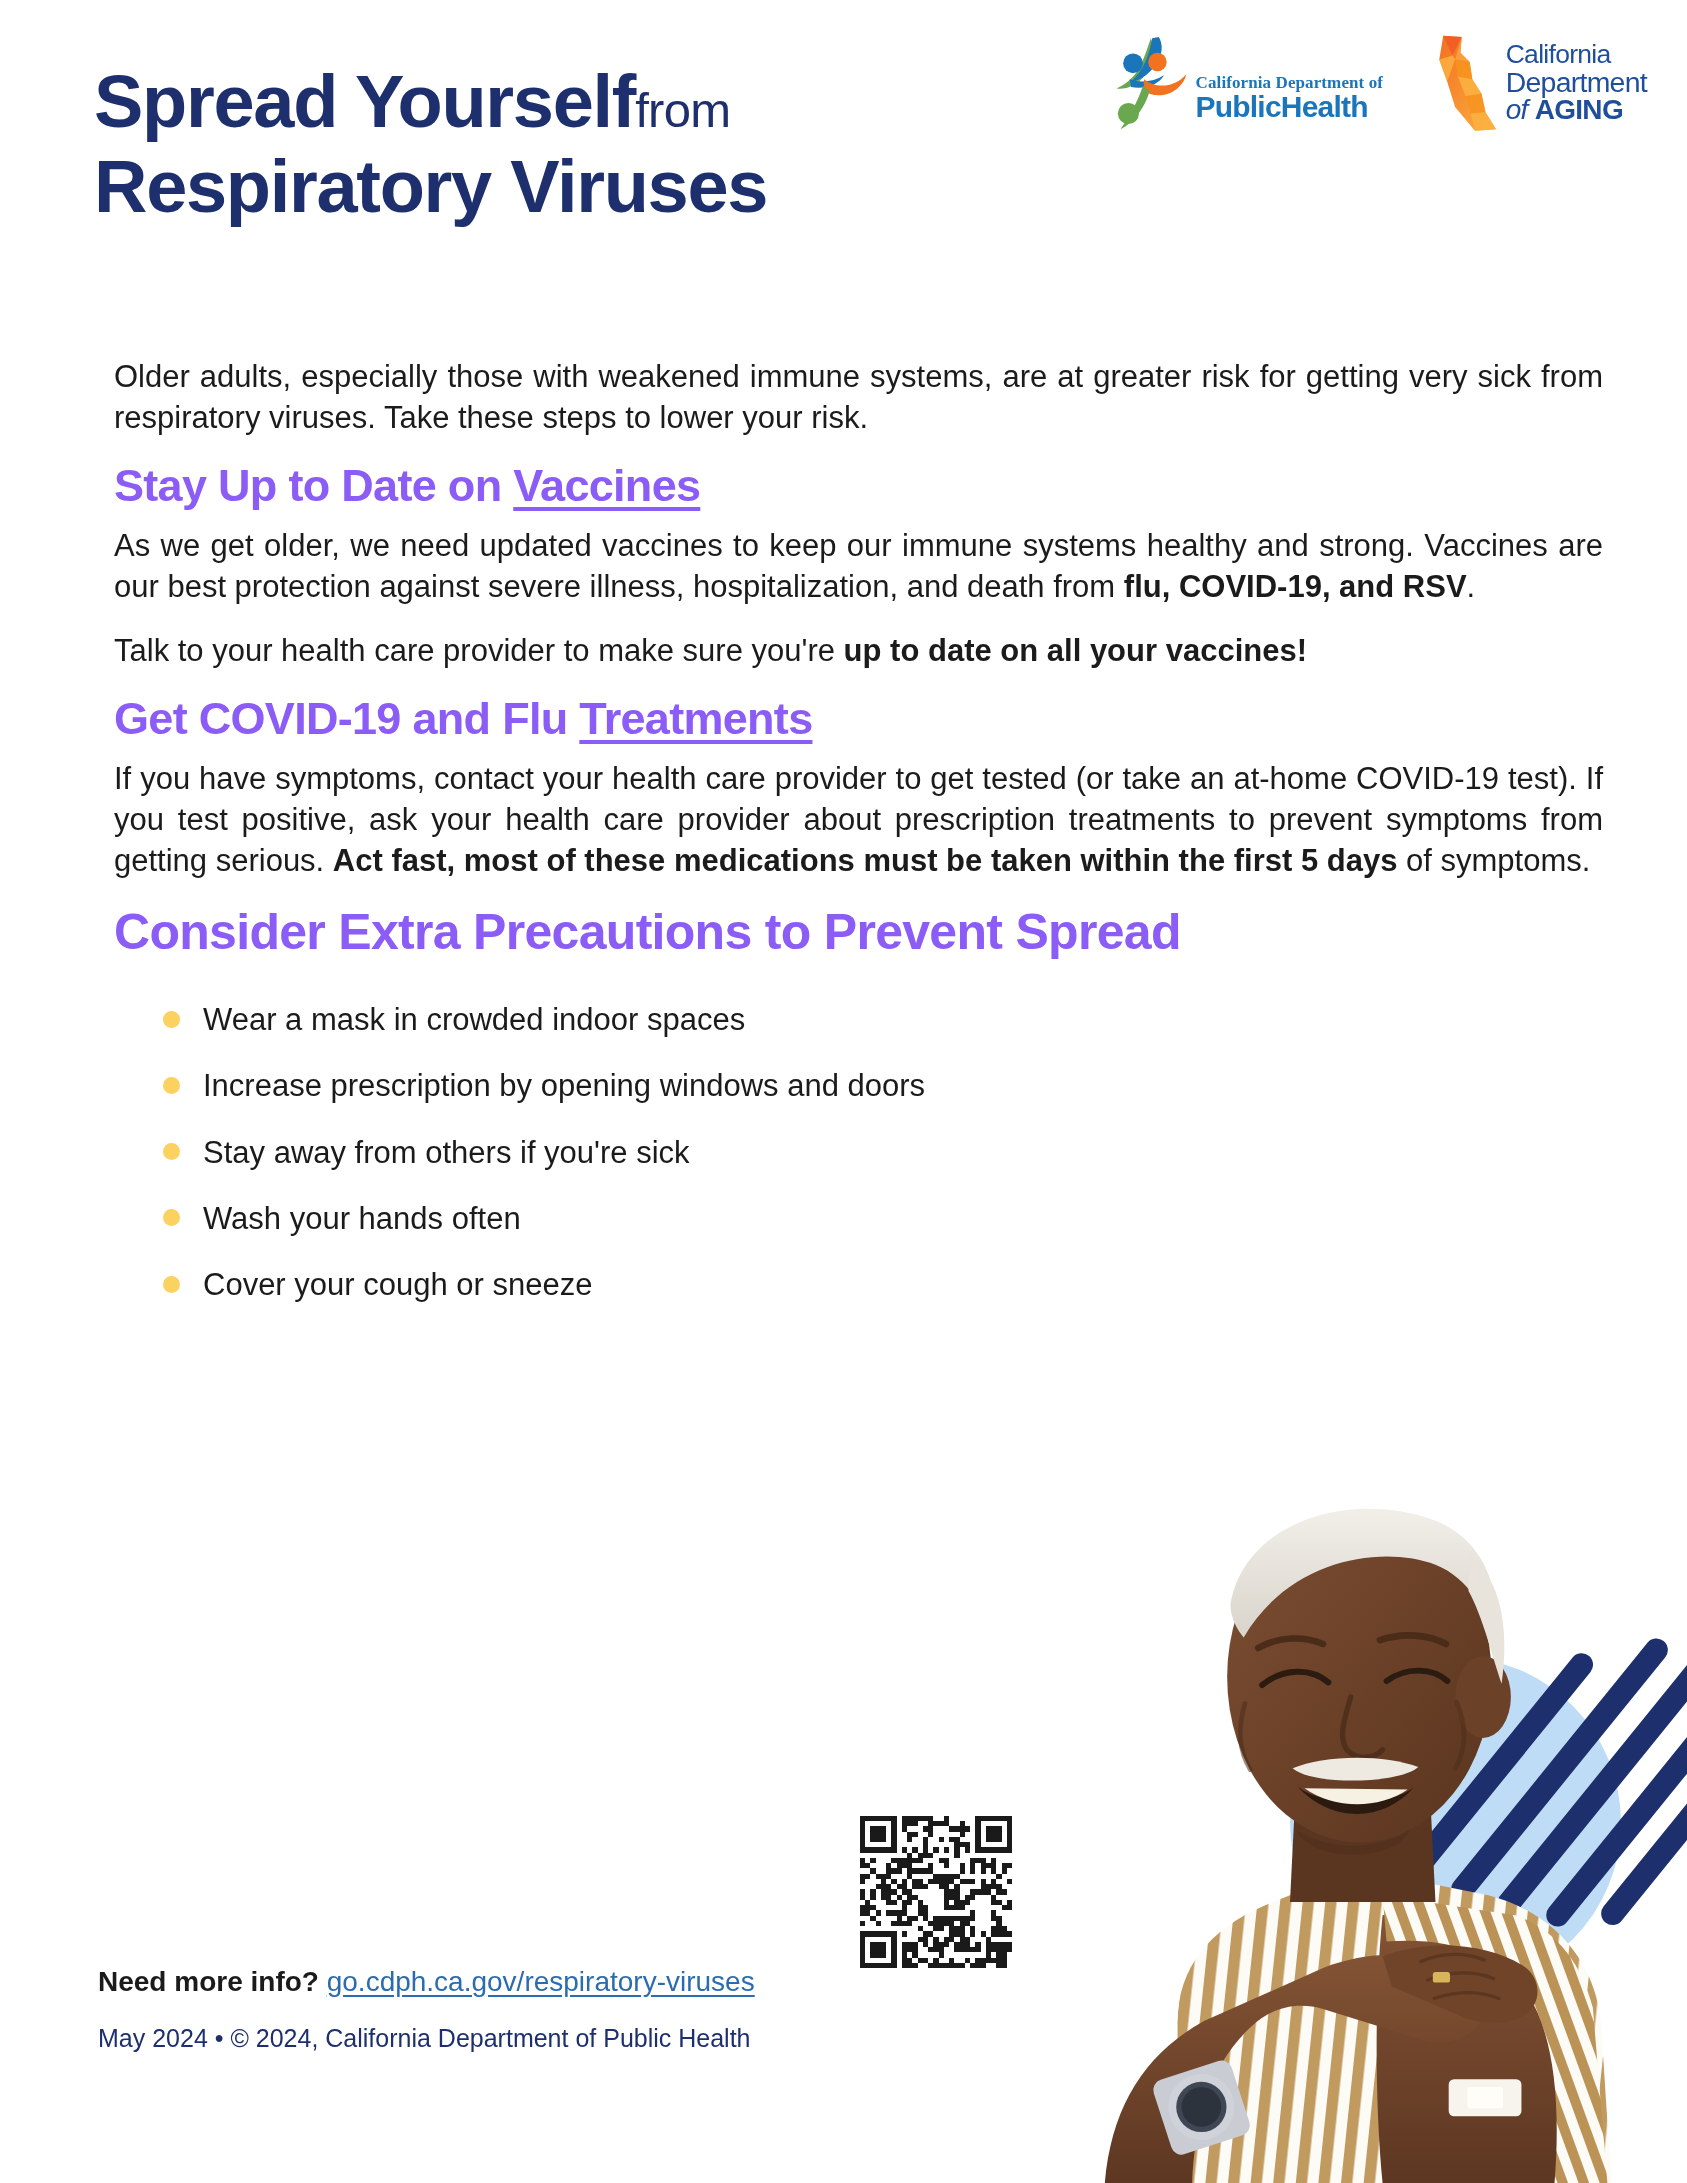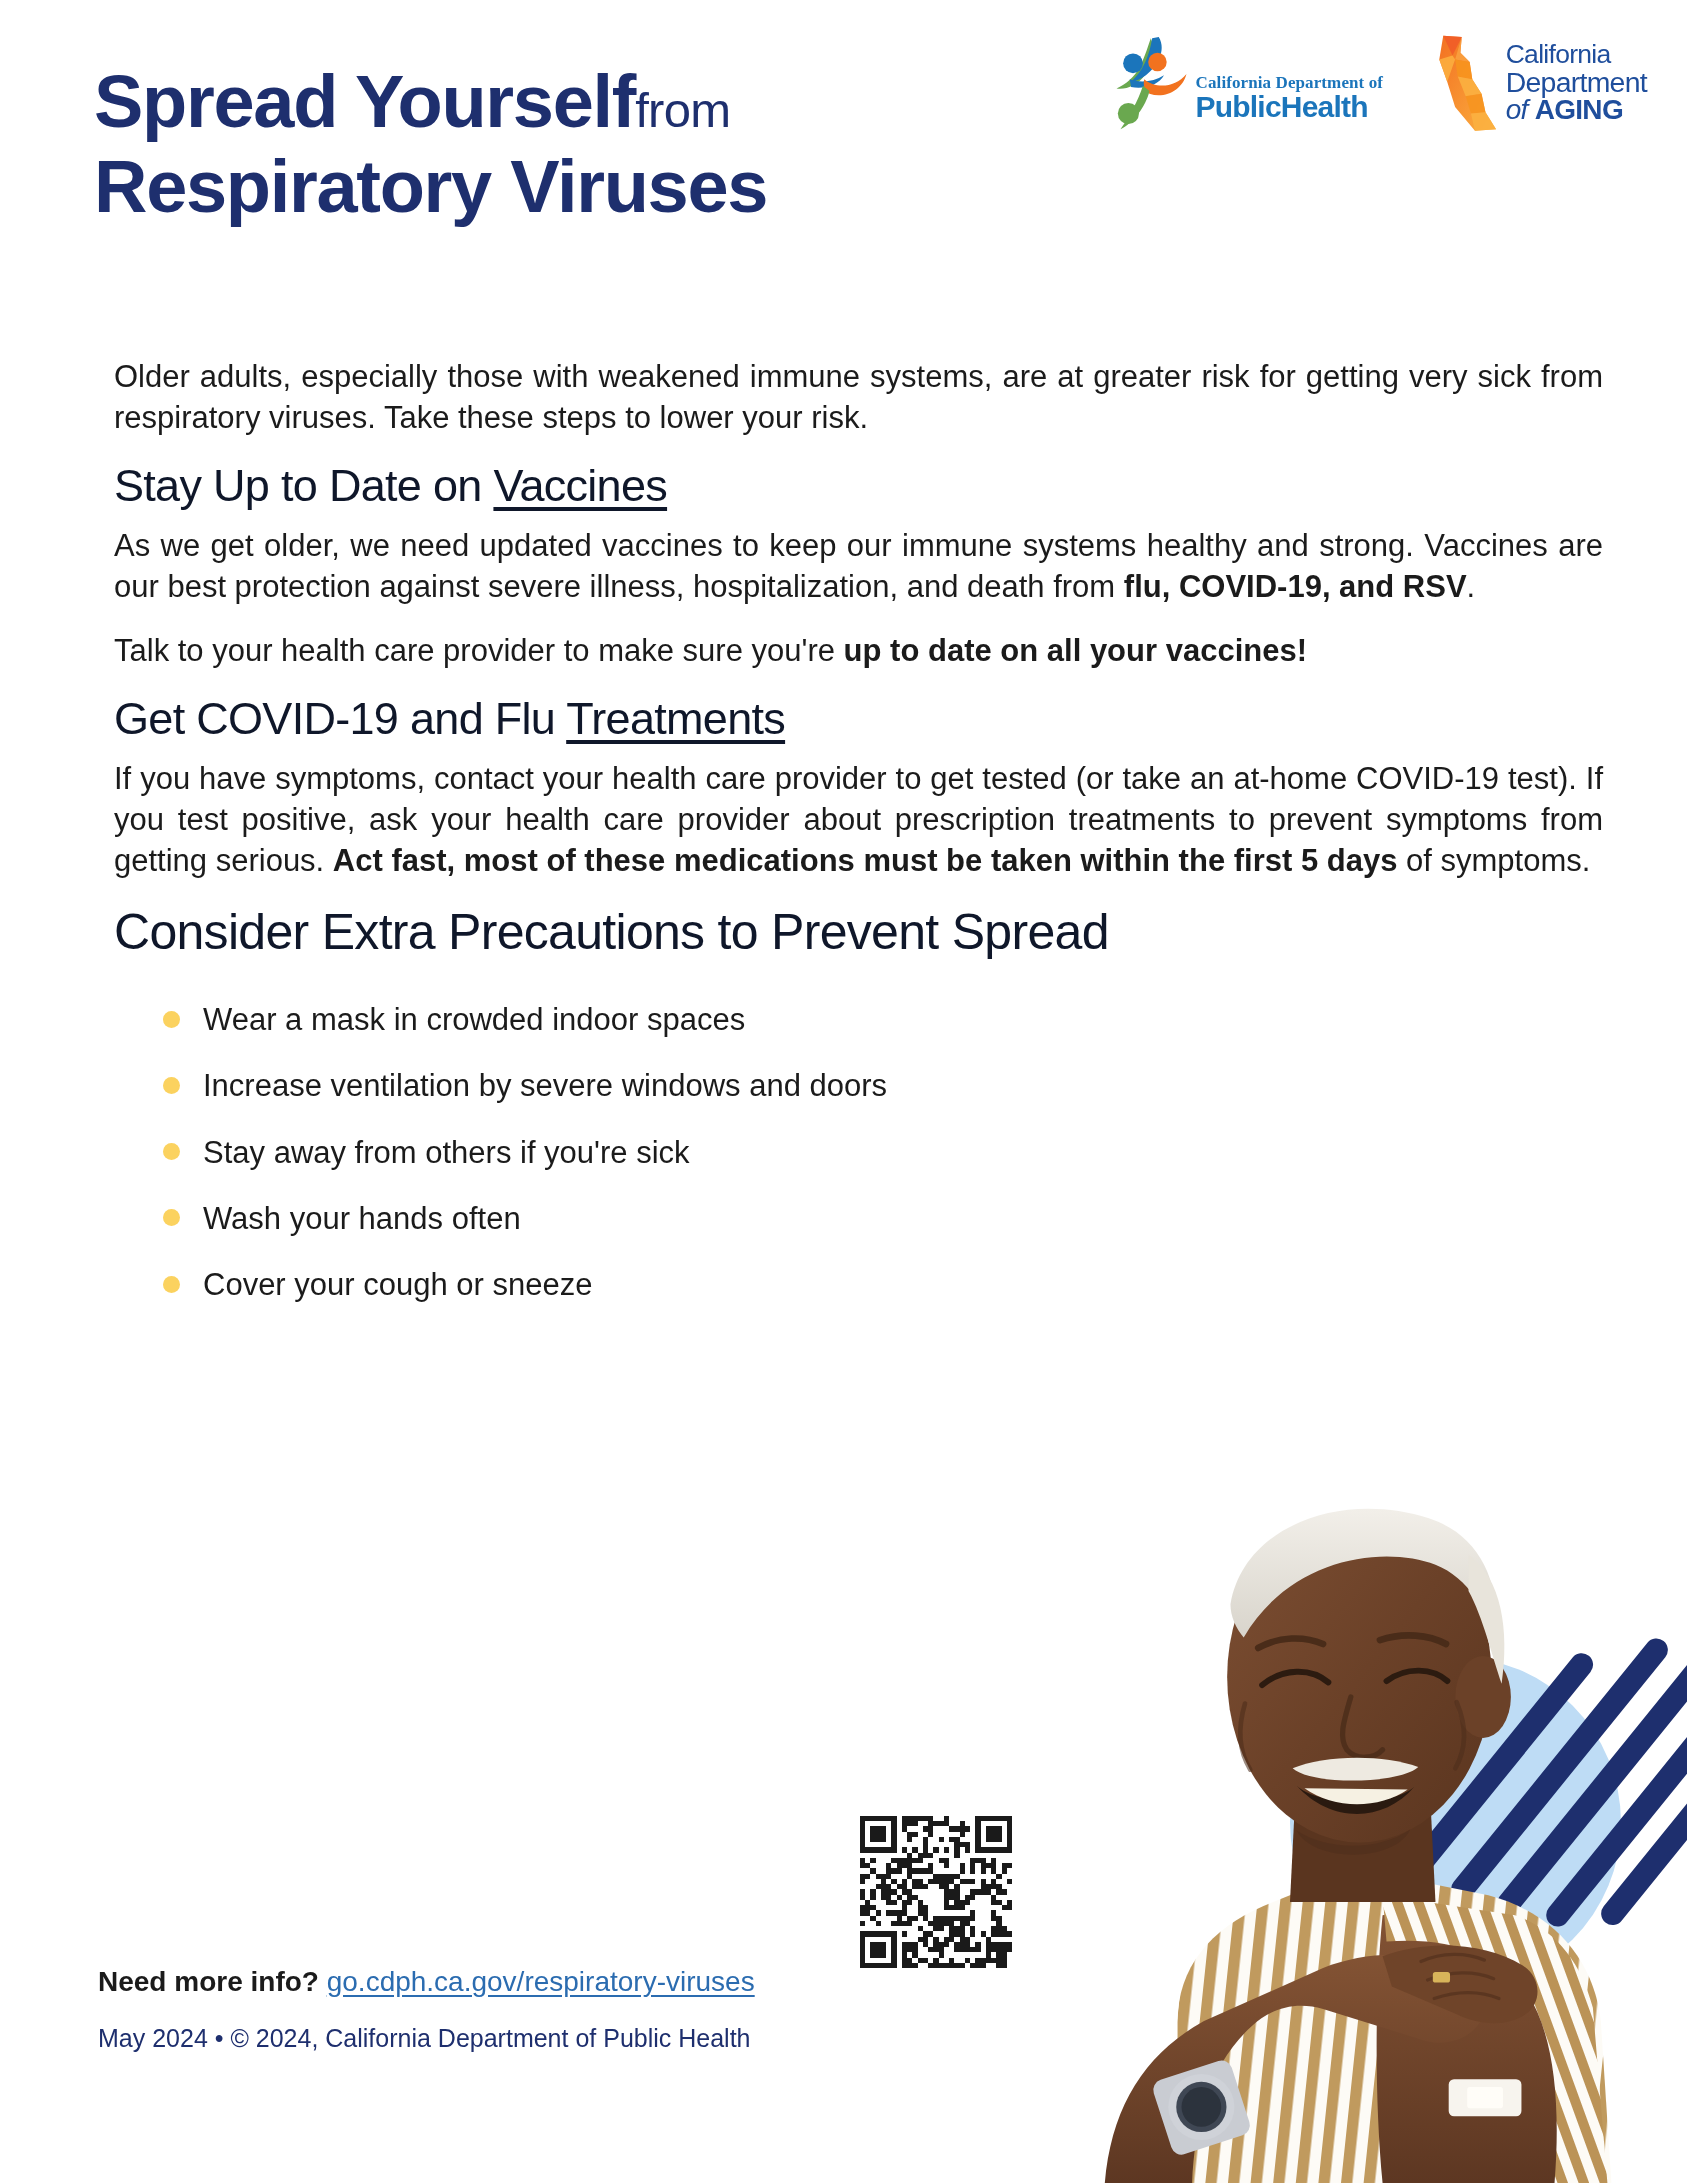--- a/index.html
+++ b/index.html
@@ -42,21 +42,21 @@
   
   .content{position:absolute;left:114px;top:357px;width:1489px;}
   p.body{
     font-size:31px;line-height:1.32;margin:0 0 22.5px 0;
     text-align:justify;color:#1b1b1b;
   }
   p.body.last{text-align:left;}
   p.body b{font-weight:700;}
 
   h2.section{
-    font-weight:400;color:#0f172a;margin:0 0 14.6px 0;
+    font-weight:700;color:#8b5cf6;margin:0 0 14.6px 0;
     font-size:45px;line-height:1.12;letter-spacing:-0.7px;
   }
   h2.section .ul{text-decoration:underline;text-underline-offset:6px;text-decoration-thickness:4px;}
   h2.big{font-size:50px;}
 
   .sec-vaccines{margin-top:26.5px;}
   .sec-treat{margin-top:48px;}
   .sec-precautions{margin-top:64px;}
 
   
@@ -155,21 +155,21 @@
     <p class="body" id="p-vax-1"><span>As we get older, we need updated vaccines to keep our immune systems healthy and strong. Vaccines are our best protection against severe illness, hospitalization, and death from </span><b>flu, COVID-19, and RSV</b><span>.</span></p>
     <p class="body last" id="p-vax-2"><span>Talk to your health care provider to make sure you're </span><b>up to date on all your vaccines!</b></p>
 
     <h2 class="section sec-treat"><span>Get COVID-19 and Flu </span><span class="ul">Treatments</span></h2>
     <p class="body" id="p-tx-1"><span>If you have symptoms, contact your health care provider to get tested (or take an at-home COVID-19 test). If you test positive, ask your health care provider about prescription treatments to prevent symptoms from getting serious. </span><b>Act fast, most of these medications must be taken within the first 5 days</b><span> of symptoms.</span></p>
 
     <h2 class="section big sec-precautions">Consider Extra Precautions to Prevent Spread</h2>
 
     <ul class="bullets" id="bullet-list">
         <li><span class="dot"></span><span>Wear a mask in crowded indoor spaces</span></li>
-        <li><span class="dot"></span><span>Increase ventilation by severe windows and doors</span></li>
+        <li><span class="dot"></span><span>Increase prescription by opening windows and doors</span></li>
         <li><span class="dot"></span><span>Stay away from others if you're sick</span></li>
         <li><span class="dot"></span><span>Wash your hands often</span></li>
         <li><span class="dot"></span><span>Cover your cough or sneeze</span></li>
       </ul>
   </div>
 
   <svg class="qr" viewBox="0 0 29 29" shape-rendering="crispEdges">
     <rect width="29" height="29" fill="#ffffff"></rect>
     <g fill="#1a1a1a" id="qr-cells">
         <rect x="0" y="0" width="1" height="1"></rect>

